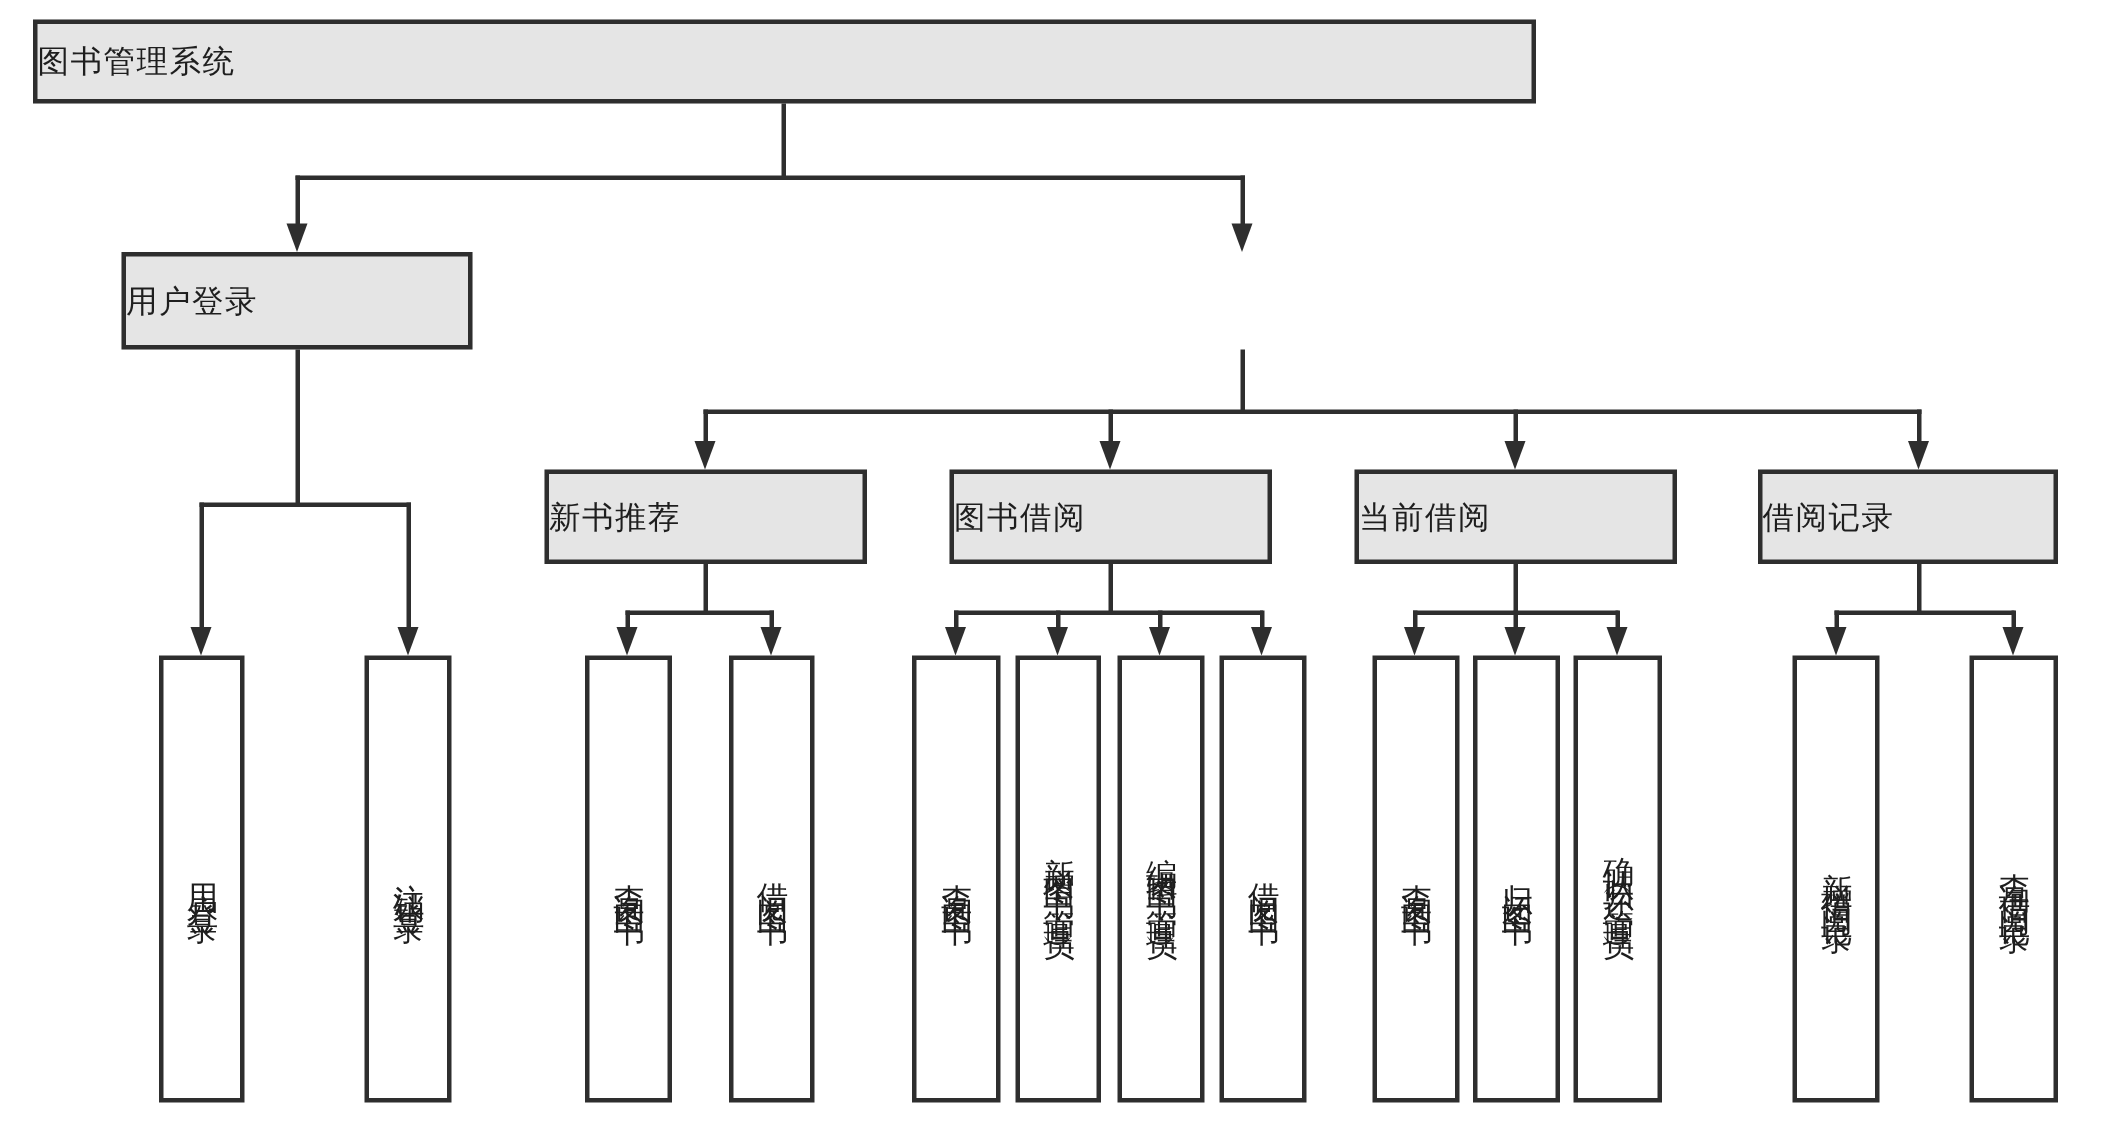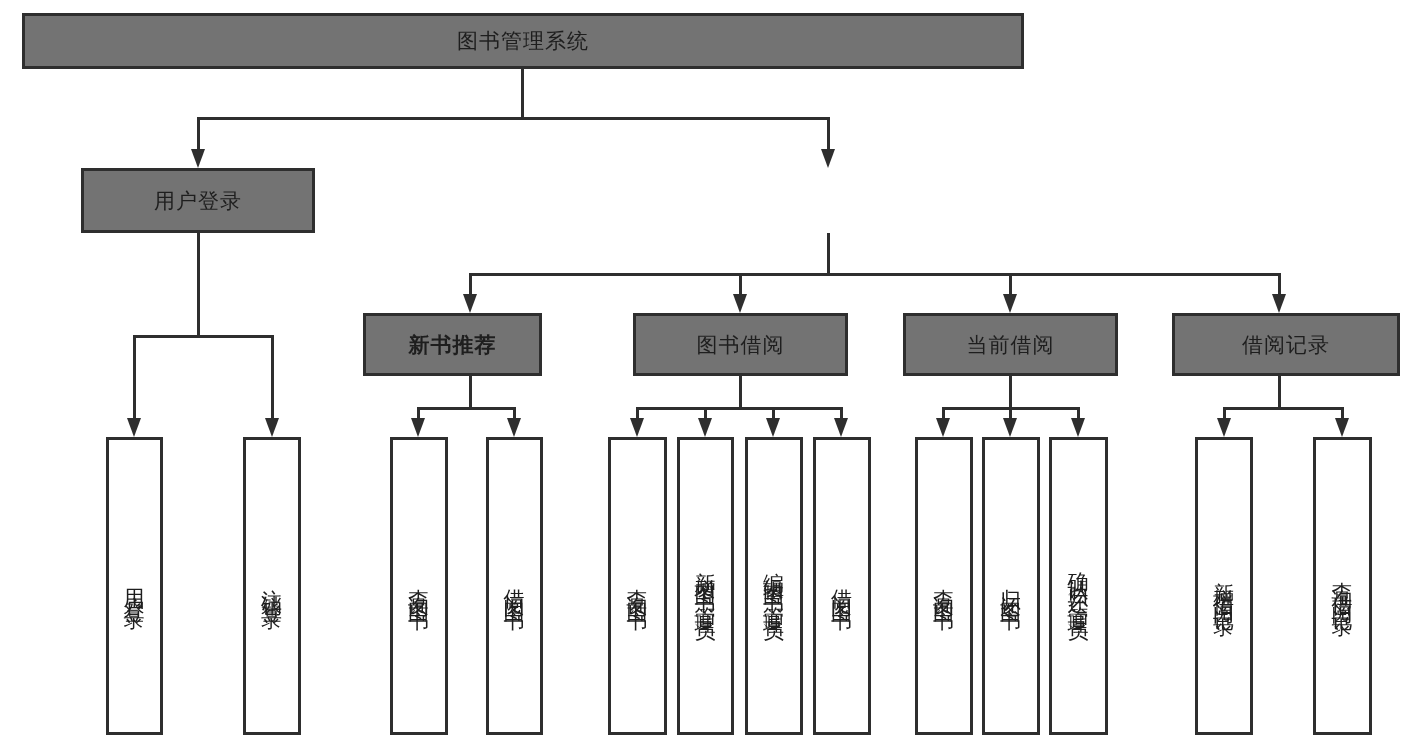--- a/index.html
+++ b/index.html
@@ -1,22 +1,22 @@
 <!DOCTYPE html>
 <html><head>
 <meta charset="utf-8">
 <style>
   html,body{margin:0;padding:0;background:#ffffff;}
   #canvas{
     position:relative;width:1405px;height:747px;background:#ffffff;overflow:hidden;
     font-family:"Liberation Sans","DejaVu Sans",sans-serif;
   }
   .hbox{
-    position:absolute;background:#737373;border:3px solid #2e2e2e;box-sizing:border-box;
-    display:flex;align-items:center;justify-content:center;
+    position:absolute;background:#e5e5e5;border:3px solid #2e2e2e;box-sizing:border-box;
+    display:flex;align-items:center;justify-content:flex-start;
   }
   .hbox span{font-size:21px;color:#1e1e1e;letter-spacing:1px;white-space:nowrap;}
   .vbox{
     position:absolute;background:#ffffff;border:3px solid #2e2e2e;box-sizing:border-box;
     display:flex;align-items:center;justify-content:center;
   }
   .vbox span{
     writing-mode:vertical-rl;text-orientation:mixed;
     font-size:21px;color:#1e1e1e;letter-spacing:7px;line-height:1;white-space:nowrap;
   }
@@ -39,33 +39,33 @@
 
   <div class="hbox" style="left:22px;top:13px;width:1002px;height:56px;">
     <span>图书管理系统</span>
   </div>
 
   <div class="hbox" style="left:81px;top:168px;width:234px;height:65px;">
     <span>用户登录</span>
   </div>
 
 
-  <div class="hbox" style="left:363px;top:313px;width:179px;height:63px;font-weight:bold;">
+  <div class="hbox" style="left:363px;top:313px;width:215px;height:63px;">
     <span>新书推荐</span>
   </div>
 
   <div class="hbox" style="left:903px;top:313px;width:215px;height:63px;">
     <span>当前借阅</span>
   </div>
 
   <div class="hbox" style="left:633px;top:313px;width:215px;height:63px;">
     <span>图书借阅</span>
   </div>
 
-  <div class="hbox" style="left:1172px;top:313px;width:228px;height:63px;">
+  <div class="hbox" style="left:1172px;top:313px;width:200px;height:63px;">
     <span>借阅记录</span>
   </div>
 
   <div class="vbox" style="left:106px;top:437px;width:57px;height:298px;">
     <span>用户登录</span>
   </div>
   <div class="vbox" style="left:243px;top:437px;width:58px;height:298px;">
     <span>注销登录</span>
   </div>
 

